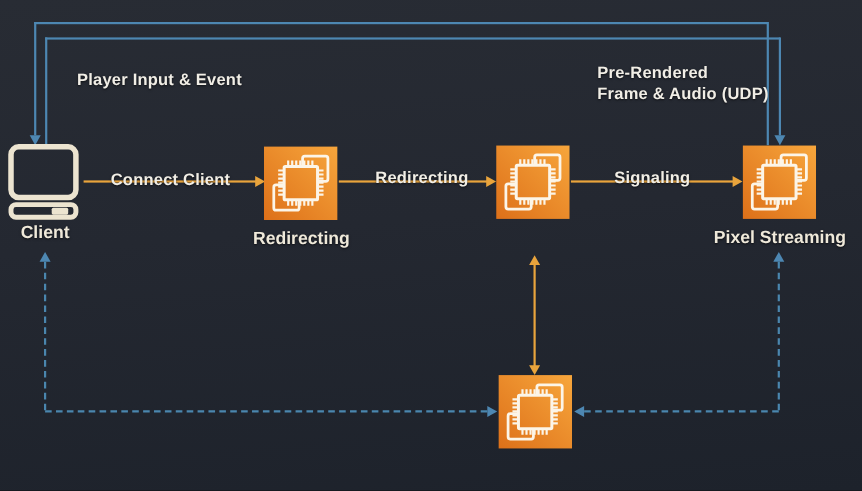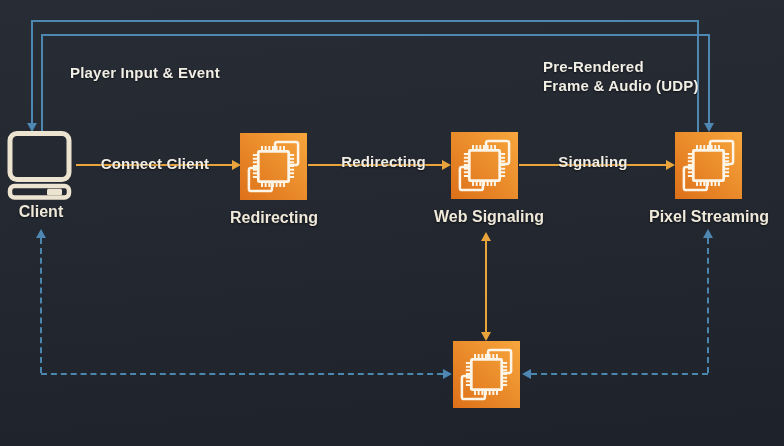--- a/index.html
+++ b/index.html
@@ -124,21 +124,20 @@
         <use href="#ec2sym" width="67" height="67"></use>
       </svg>
   </div>
   <div class="node-label" style="left:204px;top:209px;width:140px;">Redirecting</div>
 
   <div class="icon-box" style="left:451px;top:132px;">
     <svg width="67" height="67">
         <use href="#ec2sym" width="67" height="67"></use>
       </svg>
   </div>
-  <div class="node-label" style="left:419px;top:208px;width:140px;">Web Signaling</div>
 
   <div class="icon-box" style="left:675px;top:132px;">
     <svg width="67" height="67">
         <use href="#ec2sym" width="67" height="67"></use>
       </svg>
   </div>
   <div class="node-label" style="left:638px;top:208px;width:142px;">Pixel Streaming</div>
 
   <div class="icon-box" style="left:453px;top:341px;">
     <svg width="67" height="67">

